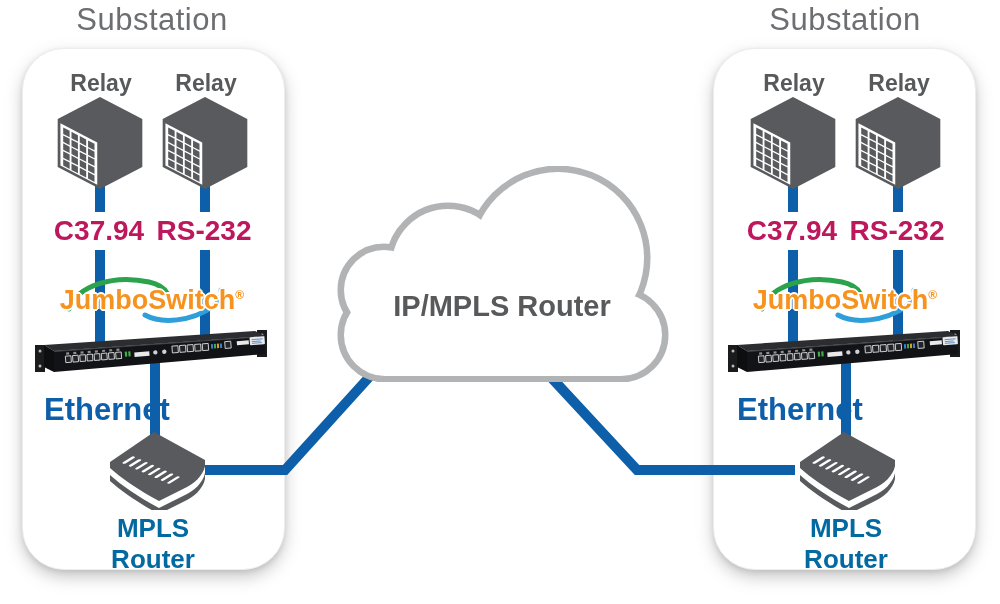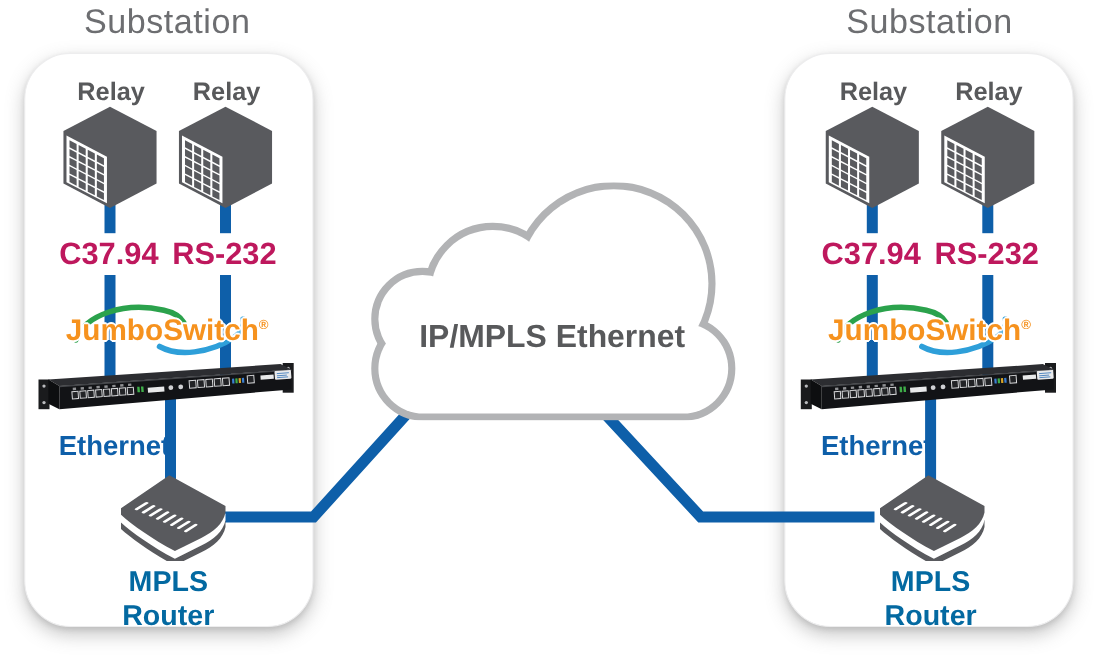--- a/index.html
+++ b/index.html
@@ -6,21 +6,21 @@
   #stage{position:relative;width:1000px;height:604px;background:#ffffff;overflow:hidden;
          font-family:"Liberation Sans",sans-serif;}
   .box{position:absolute;top:48px;width:261px;height:520px;background:#ffffff;
        border:1px solid #ededee;border-radius:42px;
        box-shadow:0 7px 16px rgba(110,110,110,.38),0 2px 5px rgba(0,0,0,.10);z-index:1;}
   .title{position:absolute;top:2px;width:200px;text-align:center;font-size:31px;font-weight:400;
          color:#6D6E71;letter-spacing:.5px;z-index:3;}
   .lbl{position:absolute;text-align:center;font-weight:bold;z-index:3;}
   .relay-lbl{width:90px;top:70px;font-size:23px;color:#58595B;}
   .iface-lbl{width:110px;top:215px;font-size:28px;color:#be185d;}
-  .eth-lbl{width:120px;top:392px;font-size:25px;color:#0E5FA9;}
+  .eth-lbl{width:120px;top:392px;font-size:31px;color:#0E5FA9;}
   .rtr-lbl{width:160px;top:513px;font-size:26px;color:#0369a1;}
   .cloud-lbl{position:absolute;left:375px;top:290px;width:254px;text-align:center;
              font-size:29px;font-weight:bold;color:#58595B;z-index:4;}
   .logo{position:absolute;top:277px;width:190px;height:40px;text-align:center;z-index:3;}
   .logo .word{position:relative;display:inline-block;font-size:27px;line-height:36px;font-weight:bold;
          color:#F6921E;letter-spacing:0px;
          text-shadow:-2px 0 0 #fff,2px 0 0 #fff,0 -2px 0 #fff,0 2px 0 #fff,
                      -1px -1px 0 #fff,1px 1px 0 #fff,1px -1px 0 #fff,-1px 1px 0 #fff;}
   .logo sup{font-size:12px;vertical-align:super;}
   .swoosh{position:absolute;left:0;top:-6px;width:190px;height:52px;overflow:visible;z-index:-1;}
@@ -236,15 +236,15 @@
       <circle cx="54" cy="124" r="40"></circle>
       <rect x="14" y="128" width="318" height="82" rx="41"></rect>
     </g>
     <g fill="#ffffff" stroke="none">
       <circle cx="228" cy="92" r="86"></circle>
       <circle cx="118" cy="99" r="56"></circle>
       <circle cx="54" cy="124" r="40"></circle>
       <rect x="14" y="128" width="318" height="82" rx="41"></rect>
     </g>
   </svg>
-  <div class="cloud-lbl">IP/MPLS Ethernet</div>
+  <div class="cloud-lbl">IP/MPLS Router</div>
 
 </div>
 
 </body></html>

